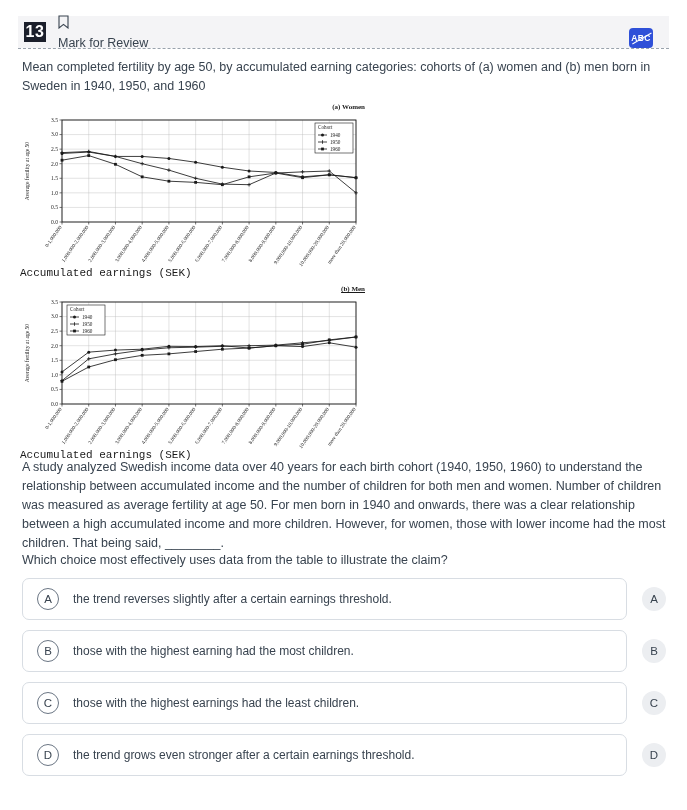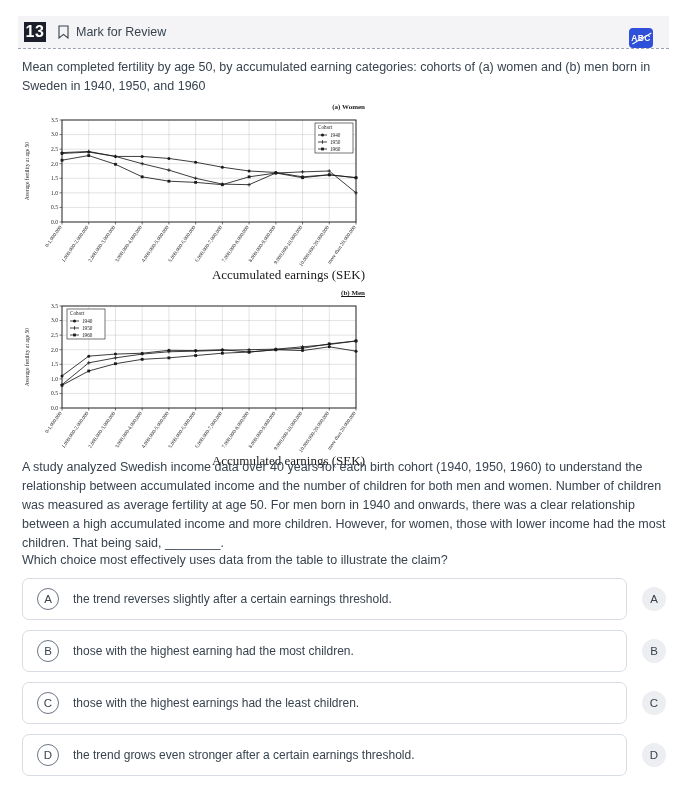--- a/index.html
+++ b/index.html
@@ -18,21 +18,21 @@
     background: #f4f4f6;
     display: flex; align-items: center;
   }
   .qnum {
     width: 22px; height: 20px; margin-left: 6px;
     background: #1b1f2b; color: #ffffff;
     font-size: 16px; font-weight: bold;
     display: flex; align-items: center; justify-content: center;
     letter-spacing: .5px;
   }
-  .bookmark-wrap { display: flex; align-items: center; margin-left: 12px; gap: 7px; }
+  .bookmark-wrap { display: flex; margin-left: 12px; gap: 7px; flex-direction: column; }
   .bookmark-icon { width: 11px; height: 14px; display:block; }
   .mfr-label { font-size: 12.5px; color: #38434f; }
   .abc-btn {
     position: absolute; right: 8px; top: 6px;
     width: 24px; height: 20px; border-radius: 4px;
     background: #2f50d8; color: #fff;
     font-size: 8.5px; font-weight: bold; letter-spacing: .3px;
     display: flex; align-items: center; justify-content: center;
     position: relative;
   }
@@ -54,22 +54,22 @@
 
   
   .figure { position: absolute; left: 20px; top: 103px; width: 345px; }
   .chart-title {
     text-align: right; font-size: 7px; color: #1a1a1a;
     font-family: "Liberation Serif", serif; font-weight: bold;
     margin: 0 0 1px 0;
   }
   .plot-wrap { position: relative; }
   .axis-x-title {
-    text-align: right; font-size: 13px; color:#1a1a1a;
-    font-family: Liberation Serif, serif;
+    text-align: left; font-size: 11px; color:#1a1a1a;
+    font-family: Liberation Mono, monospace;
   }
   svg.plot { display: block; }
   .tick-lbl { font-size: 5.6px; font-family: "Liberation Serif", serif; fill:#1a1a1a; }
   .xtick-lbl { font-size: 5.2px; font-family: "Liberation Serif", serif; fill:#1a1a1a; }
   .legend-lbl { font-size: 5.2px; font-family: "Liberation Serif", serif; fill:#1a1a1a; }
 
   
   .passage {
     position: absolute; left: 22px; top: 458px; width: 646px;
     font-size: 12.5px; line-height: 19px; color: #38434f;

